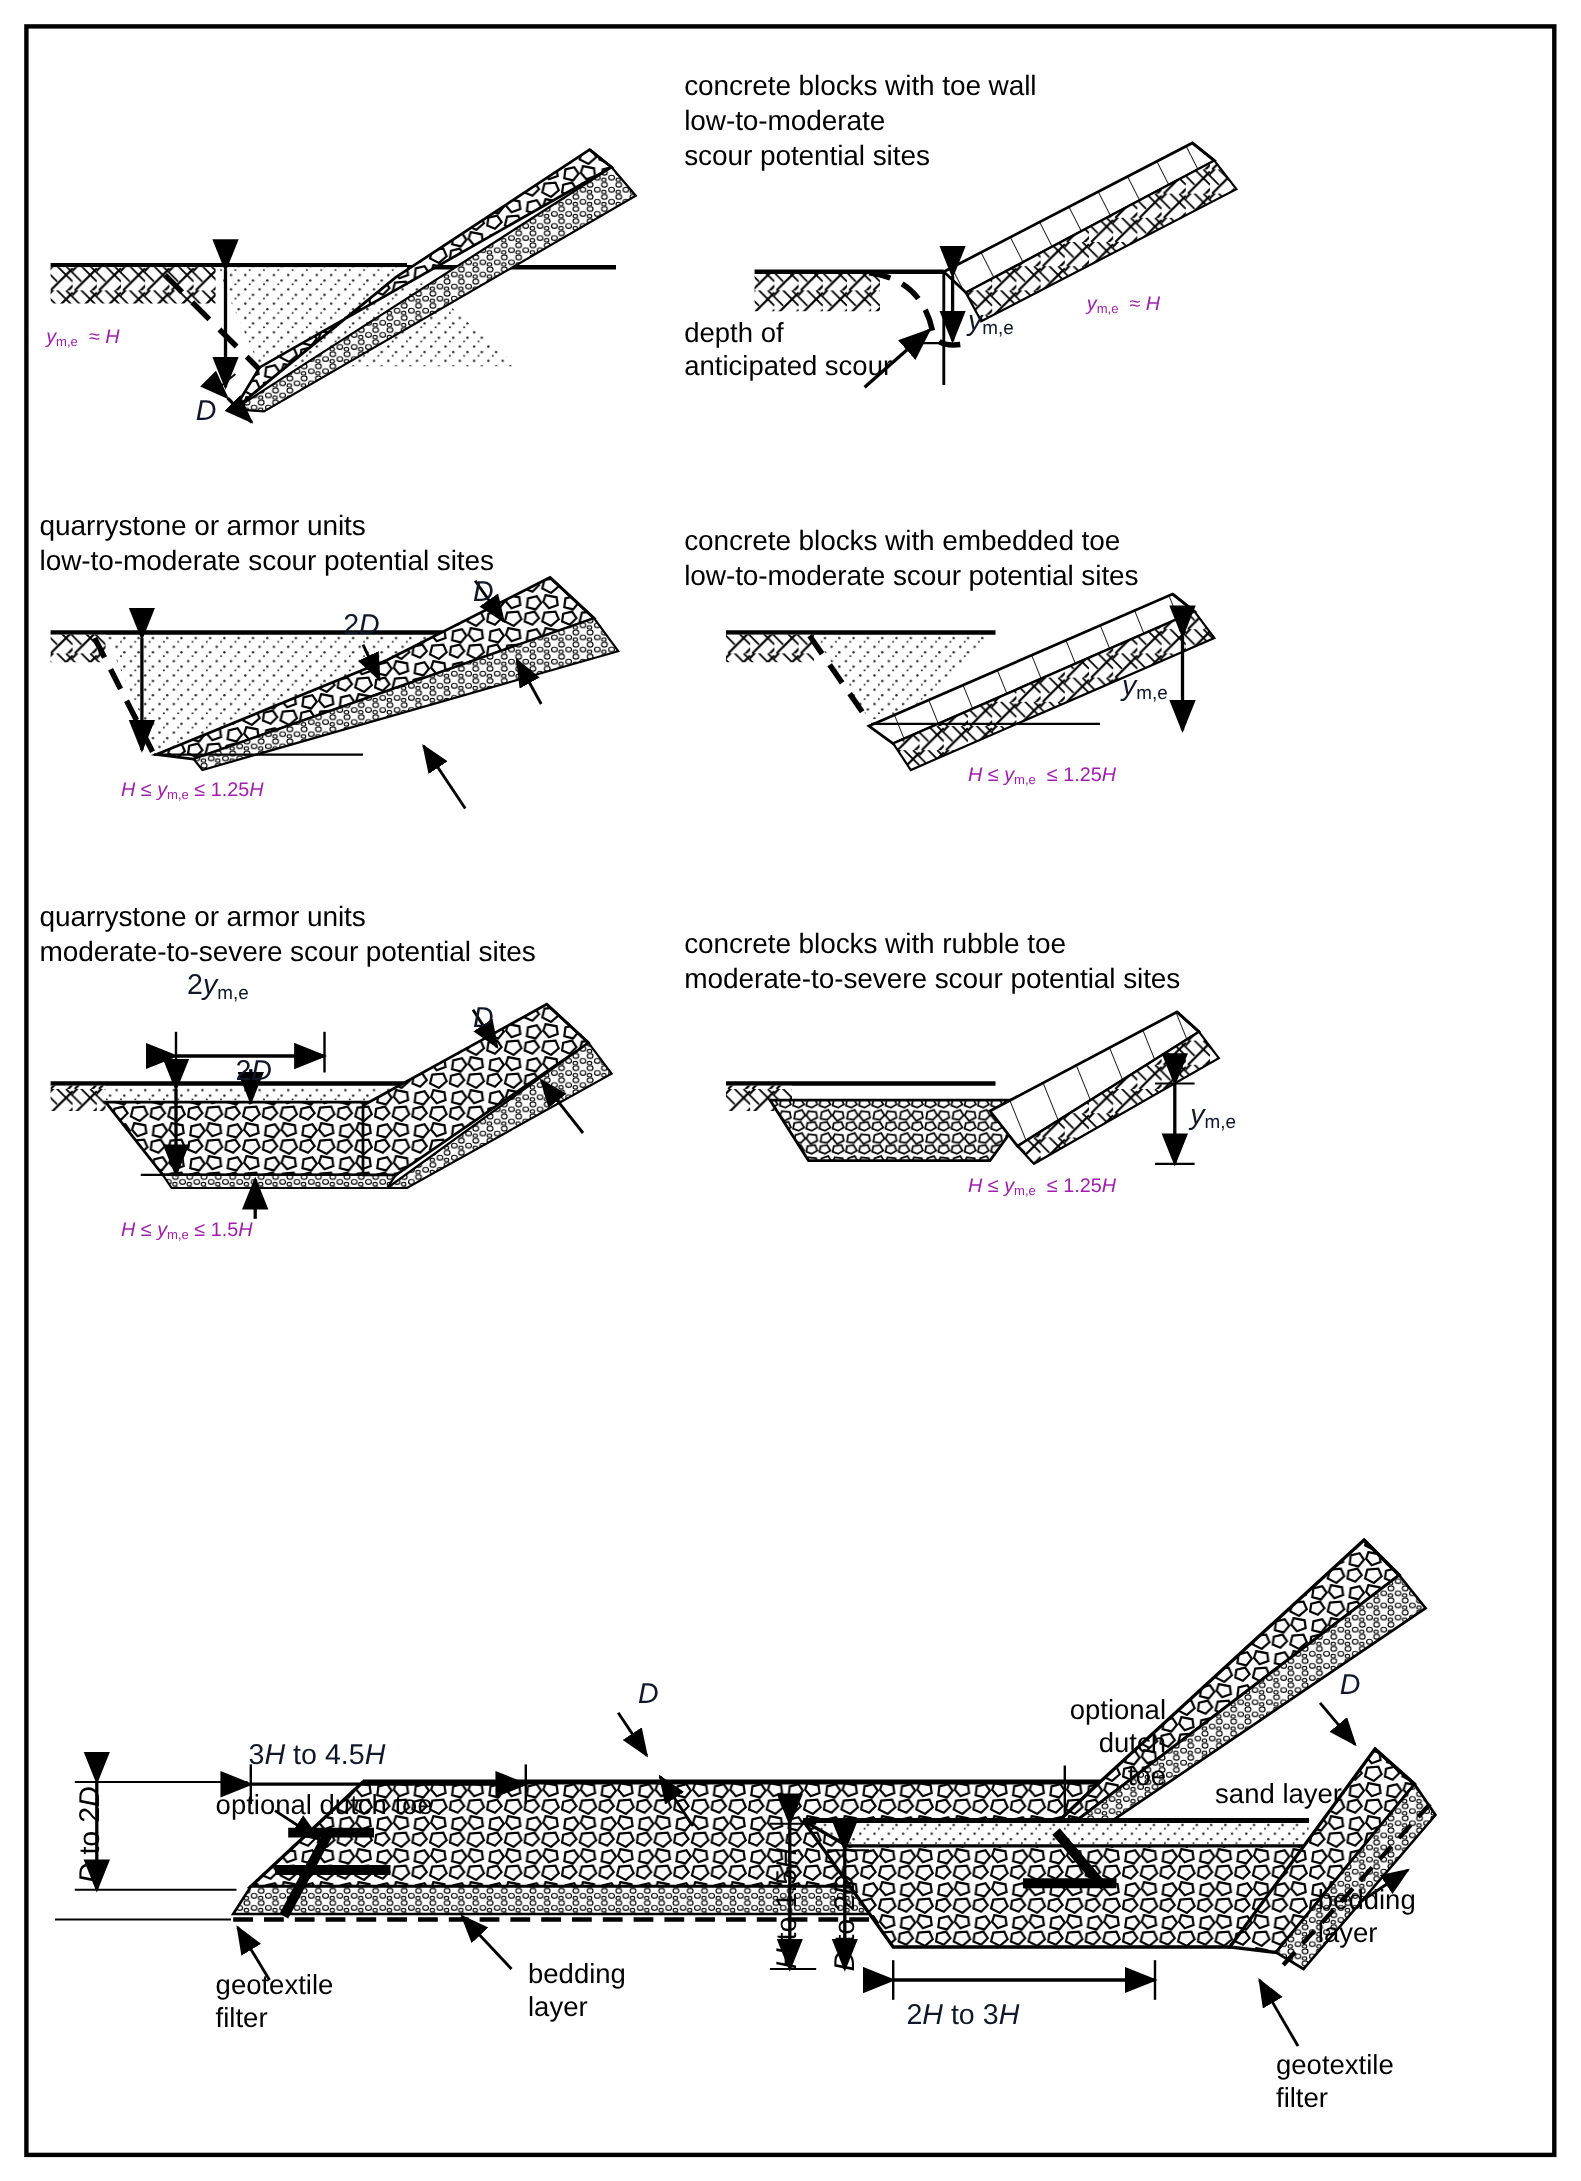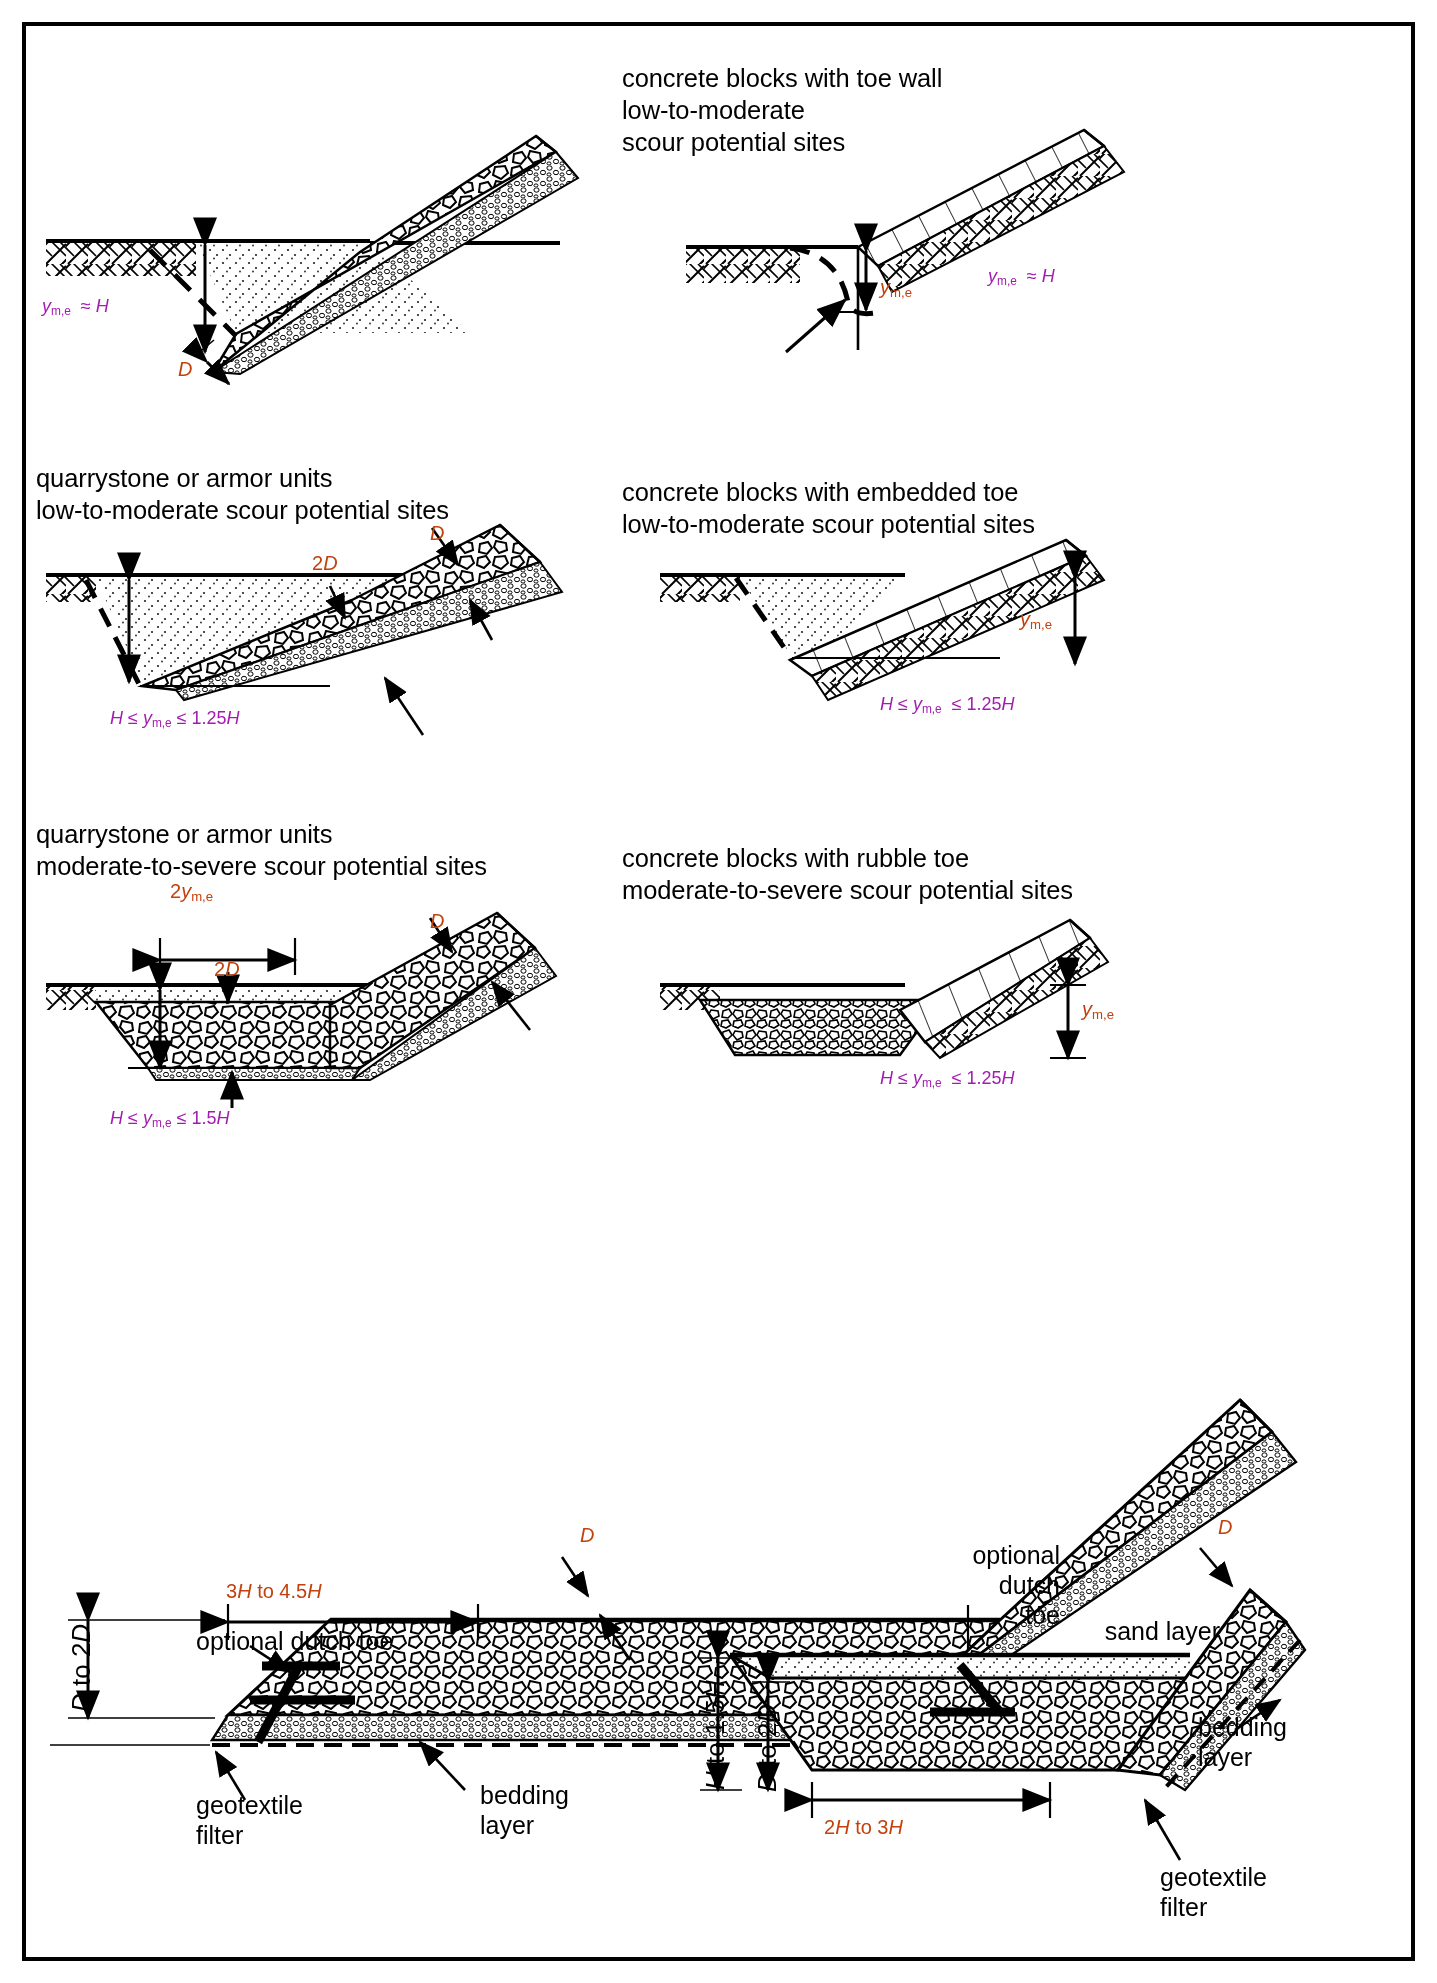--- a/index.html
+++ b/index.html
@@ -21,21 +21,21 @@
     font-style:normal;
   }
   .eq i{font-style:italic;}
   .eq sub{font-size:0.66em;font-style:normal;vertical-align:-0.22em;}
   .lbl{
     position:absolute;font-size:25px;line-height:1.2;color:#000;
     white-space:pre-line;text-align:right;
   }
   .lbl.left{text-align:left;}
   .dimlbl{
-    position:absolute;font-size:20px;color:#c2410c;white-space:nowrap;
+    position:absolute;font-size:26px;color:#0f172a;white-space:nowrap;
   }
   .dimlbl i{font-style:italic;}
   .dimlbl sub{font-size:0.66em;font-style:normal;vertical-align:-0.22em;}
   .vert{
     position:absolute;font-size:26px;color:#000;white-space:nowrap;
     transform-origin:0 0;transform:rotate(-90deg);
   }
   .vert i{font-style:italic;}
   svg{display:block;overflow:visible;}
   .ln{stroke:#000;fill:none;}
@@ -302,20 +302,22 @@
       <path class="ln" d="M1180 1860 L1145 1800" stroke-width="2.6" marker-end="url(#ah)"></path>
     </g>
   </svg>
 
   <div class="eq" style="left:42px;top:296px;"><i>y</i><sub>m,e</sub> &nbsp;≈ <i>H</i></div>
   <div class="dimlbl" style="left:178px;top:358px;"><i>D</i></div>
 
   <div class="cap" style="left:622px;top:62px;width:500px;">concrete blocks with toe wall
 low-to-moderate
 scour potential sites</div>
+  <div class="lbl left" style="left:622px;top:288px;width:300px;">depth of
+anticipated scour</div>
   <div class="dimlbl" style="left:880px;top:276px;"><i>y</i><sub>m,e</sub></div>
   <div class="eq" style="left:988px;top:266px;"><i>y</i><sub>m,e</sub> &nbsp;≈ <i>H</i></div>
 
   <div class="cap" style="left:36px;top:462px;width:520px;">quarrystone or armor units
 low-to-moderate scour potential sites</div>
   <div class="dimlbl" style="left:430px;top:522px;"><i>D</i></div>
   <div class="dimlbl" style="left:312px;top:552px;">2<i>D</i></div>
   <div class="eq" style="left:110px;top:708px;"><i>H</i> ≤ <i>y</i><sub>m,e</sub> ≤ 1.25<i>H</i></div>
 
   <div class="cap" style="left:622px;top:476px;width:520px;">concrete blocks with embedded toe

